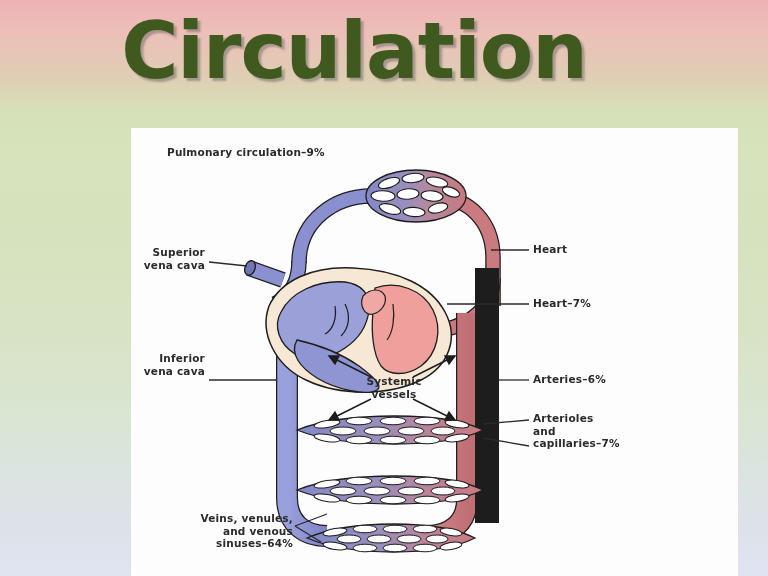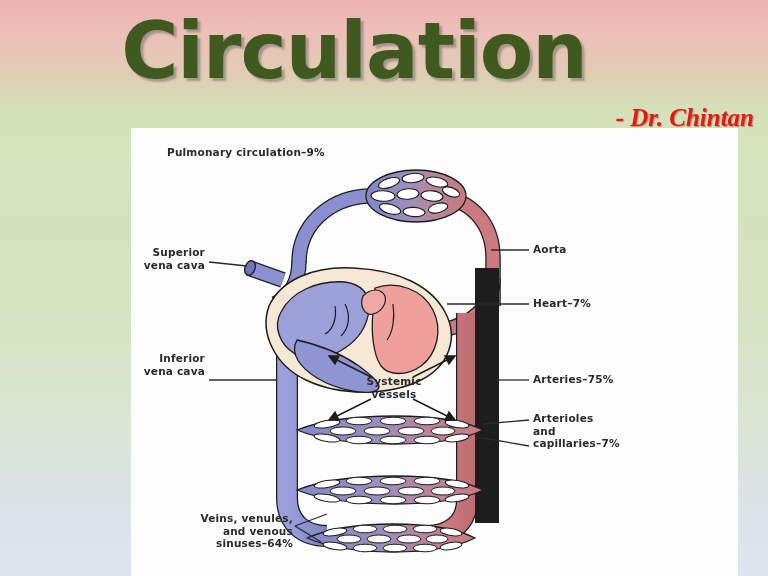--- a/index.html
+++ b/index.html
@@ -97,21 +97,20 @@
   .fig-label.center { text-align: center; }
   .fig-label.right  { text-align: right; }
 </style>
 </head>
 <body>
 
 <div id="slide">
 
   <div id="title">Circulation</div>
 
-  <div id="author">- Dr. Chintan</div>
 
   <div id="panel">
 
     <svg id="figure" viewBox="0 0 503 448">
       <defs>
 
         <linearGradient id="gPulm" x1="0" y1="0" x2="1" y2="0">
           <stop offset="0%" stop-color="#8288c9"></stop>
           <stop offset="42%" stop-color="#9a8fbc"></stop>
           <stop offset="62%" stop-color="#b4899f"></stop>
@@ -321,25 +320,25 @@
     <div class="fig-label right" style="left:0px; top:118px; width:74px;">Superior
 vena cava</div>
 
     <div class="fig-label right" style="left:0px; top:224px; width:74px;">Inferior
 vena cava</div>
 
     <div class="fig-label center" style="left:2px; top:384px; width:160px;text-align:right;">Veins, venules,
 and venous
 sinuses–64%</div>
 
-    <div class="fig-label" style="left:402px; top:115px;">Aorta</div>
+    <div class="fig-label" style="left:402px; top:115px;">Heart</div>
 
     <div class="fig-label" style="left:402px; top:169px;">Heart–7%</div>
 
-    <div class="fig-label" style="left:402px; top:245px;">Arteries–75%</div>
+    <div class="fig-label" style="left:402px; top:245px;">Arteries–6%</div>
 
     <div class="fig-label" style="left:402px; top:284px;">Arterioles
 and
 capillaries–7%</div>
 
     <div class="fig-label center" style="left:208px; top:247px; width:110px;">Systemic
 vessels</div>
 
   </div>
 </div>

